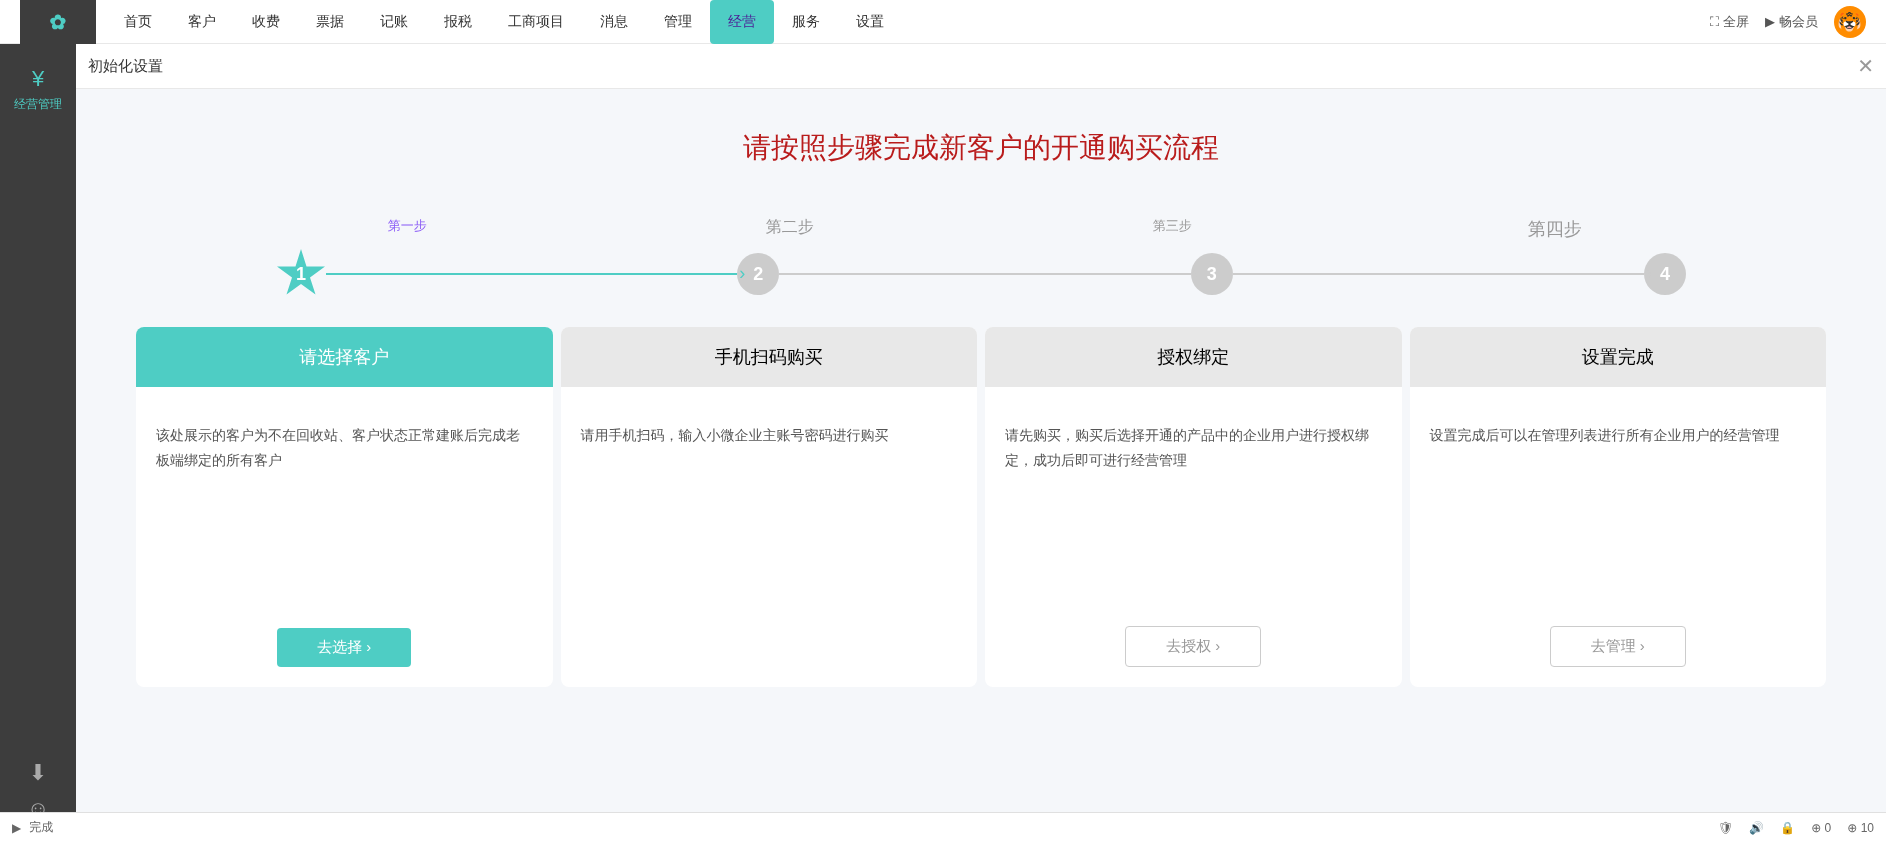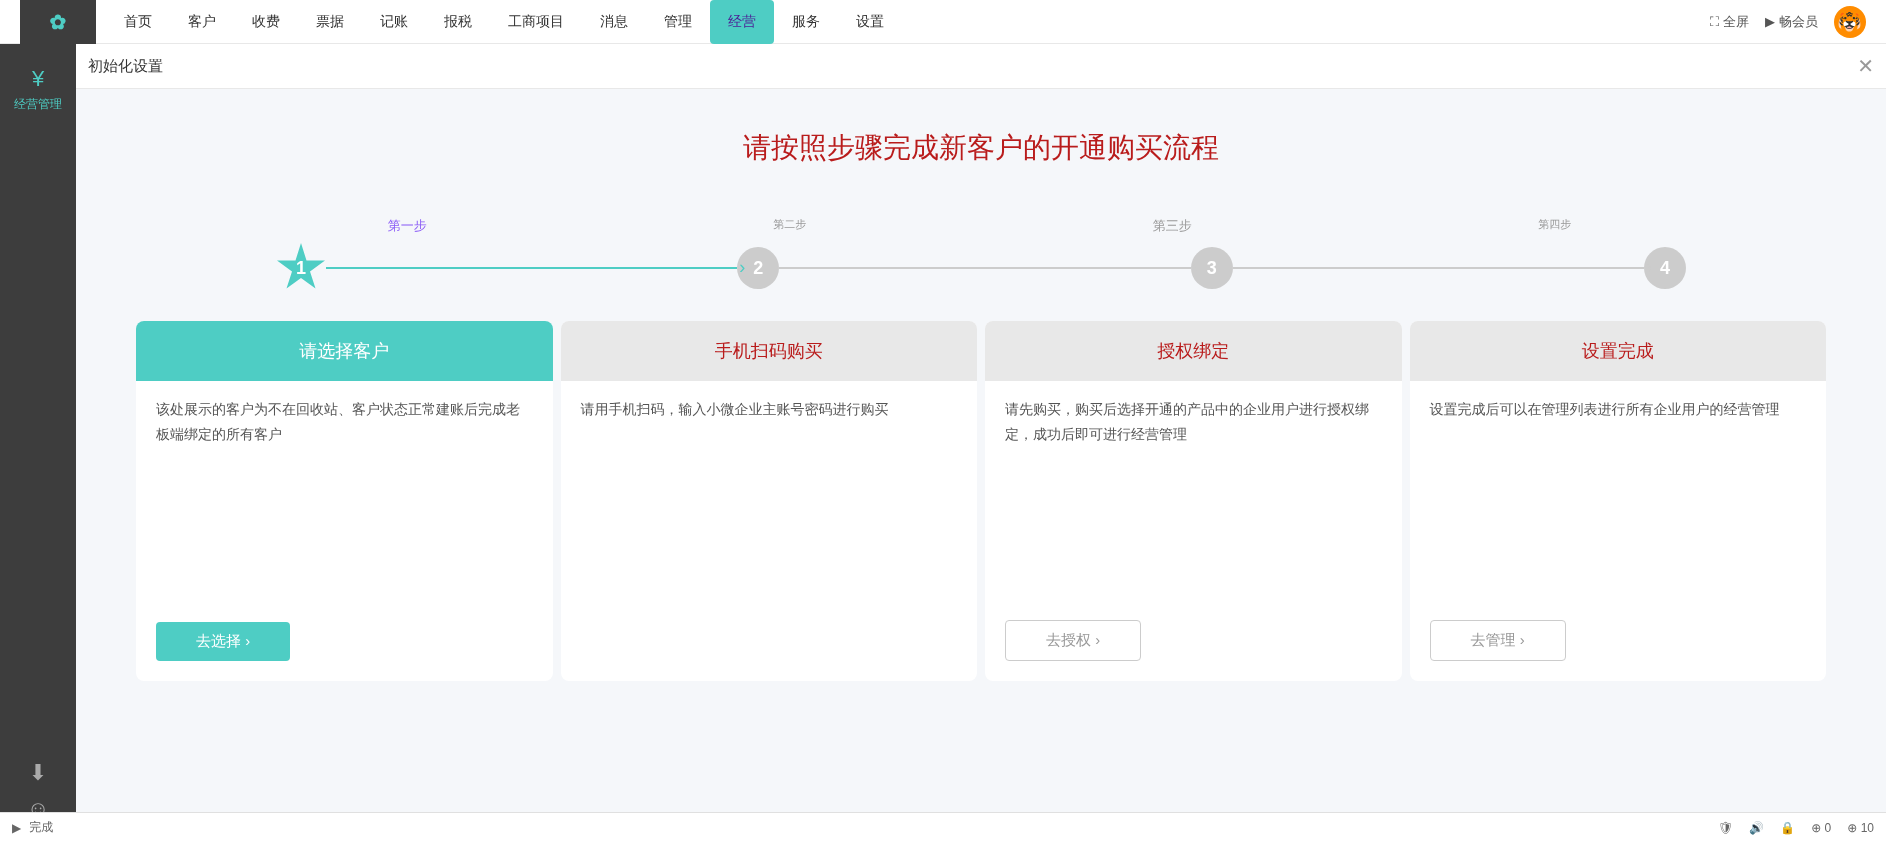--- a/index.html
+++ b/index.html
@@ -81,26 +81,26 @@
     }
     .step-card {
       flex: 1; background: #fff; border-radius: 8px;
       overflow: hidden; display: flex; flex-direction: column;
       min-height: 360px;
     }
     .card-header {
       padding: 18px 20px; text-align: center; font-size: 18px;
     }
     .card-header.active { background: #4ecdc4; color: #fff; }
-    .card-header.inactive { background: #e8e8e8; color: #b91c1c; }
+    .card-header.inactive { background: #e8e8e8; color: #000000; }
     .card-body {
-      padding: 16px 20px; flex: 1; font-size: 14px; color: #555; line-height: 1.8;
+      padding: 36px 20px; flex: 1; font-size: 14px; color: #555; line-height: 1.8;
     }
     .card-footer {
-      padding: 20px; display: flex; justify-content: flex-start;
+      padding: 20px; display: flex; justify-content: center;
     }
     .card-btn {
       padding: 10px 40px; border-radius: 4px; font-size: 15px;
       border: none; cursor: pointer;
     }
     .card-btn.primary { background: #4ecdc4; color: #fff; border: none; }
     .card-btn.secondary {
       background: #fff; color: #999; border: 1px solid #ccc;
     }
 
@@ -168,23 +168,23 @@
     <div class="page-header">
       <span class="page-title">初始化设置</span>
       <span class="close-btn">✕</span>
     </div>
 
     <div class="wizard-content">
       <div class="wizard-title">请按照步骤完成新客户的开通购买流程</div>
 
       <div style="display:flex; padding: 0 80px; margin-bottom:8px;">
         <div style="flex:1;text-align:center;font-size:13px;color:#8b5cf6;font-weight:500;">第一步</div>
-        <div style="flex:1;text-align:center;font-size:11px;color:#999;">第二步</div>
+        <div style="flex:1;text-align:center;font-size:16px;color:#999;">第二步</div>
         <div style="flex:1;text-align:center;font-size:13px;color:#999;">第三步</div>
-        <div style="flex:1;text-align:center;font-size:11px;color:#999;">第四步</div>
+        <div style="flex:1;text-align:center;font-size:18px;color:#999;">第四步</div>
       </div>
 
       <div style="display:flex; align-items:center; padding: 0 140px; margin-bottom:28px;">
 
         <div style="position:relative;display:flex;align-items:center;justify-content:center;width:50px;height:50px;flex-shrink:0;">
           <div style="position:absolute;width:50px;height:50px;background:#4ecdc4;clip-path:polygon(50% 0%,61% 35%,98% 35%,68% 57%,79% 91%,50% 70%,21% 91%,32% 57%,2% 35%,39% 35%);"></div>
           <span style="position:relative;z-index:1;color:#fff;font-size:18px;font-weight:bold;">1</span>
         </div>
 
         <div style="flex:1;height:2px;background:#4ecdc4;position:relative;">

